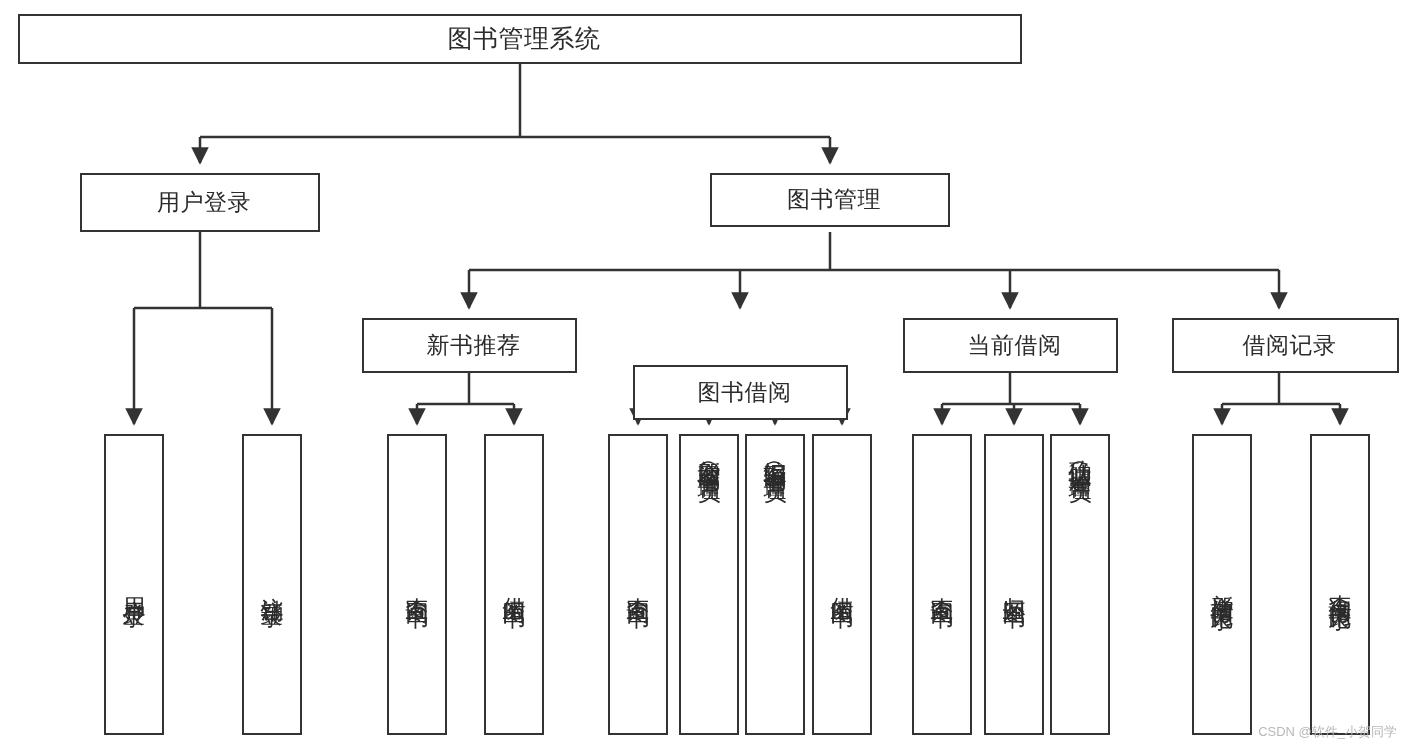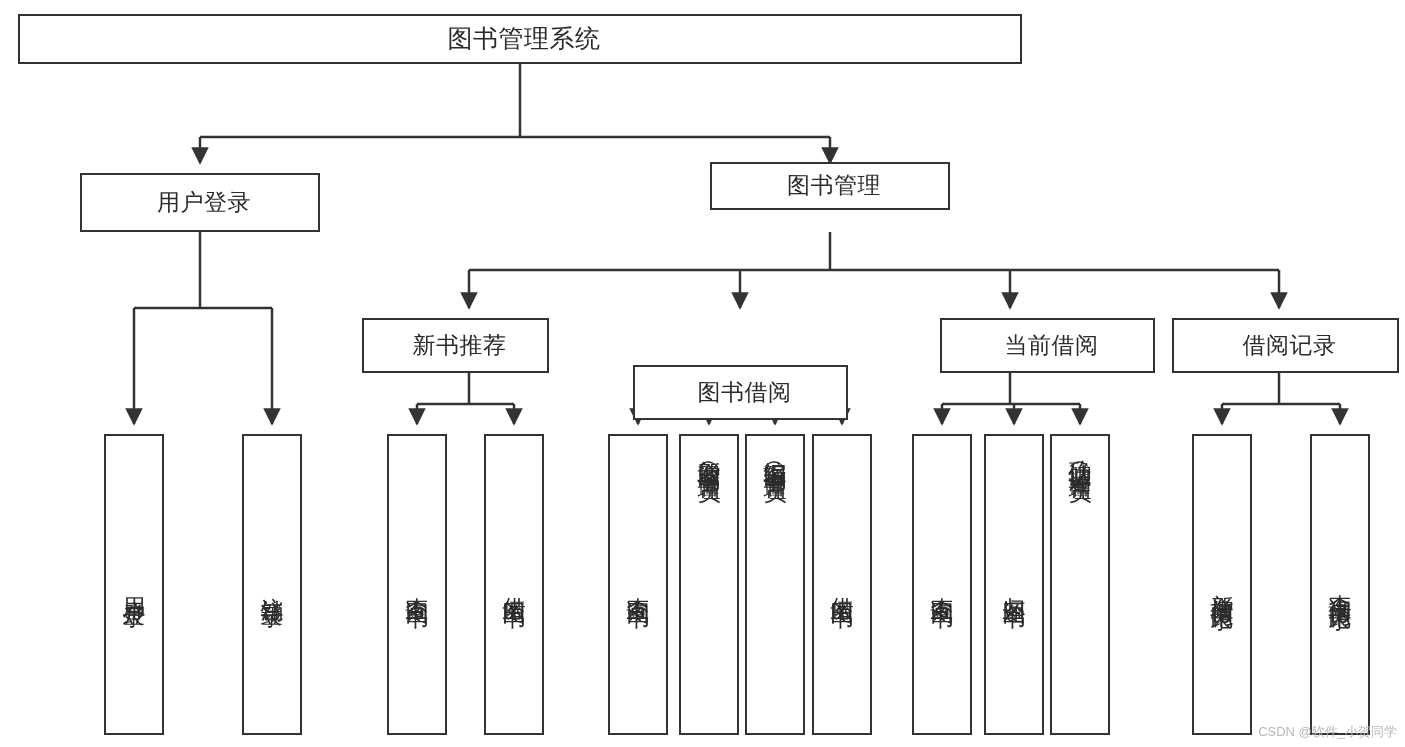--- a/index.html
+++ b/index.html
@@ -120,31 +120,31 @@
       <path d="M 1222 404 L 1340 404"></path>
       <path d="M 1222 404 L 1222 424" marker-end="url(#arrow)"></path>
       <path d="M 1340 404 L 1340 424" marker-end="url(#arrow)"></path>
     </g>
   </svg>
 
   <div class="node horiz title" style="left:18px; top:14px; width:1004px; height:50px;">图书管理系统</div>
 
   <div class="node horiz" style="left:80px; top:173px; width:240px; height:59px;">用户登录</div>
 
-  <div class="node horiz" style="left:710px; top:162px; width:240px; height:48px;">图书管理</div>
+  <div class="node horiz" style="left:710px; top:173px; width:240px; height:54px;">图书管理</div>
 
   <div class="node vert" style="left:104px; top:434px; width:60px; height:301px;">用户登录</div>
 
   <div class="node vert" style="left:242px; top:434px; width:60px; height:301px;">注销登录</div>
 
-  <div class="node horiz" style="left:362px; top:318px; width:187px; height:55px;">新书推荐</div>
+  <div class="node horiz" style="left:362px; top:318px; width:215px; height:55px;">新书推荐</div>
 
   <div class="node horiz" style="left:633px; top:318px; width:215px; height:55px;margin-top:47px;">图书借阅</div>
 
-  <div class="node horiz" style="left:940px; top:318px; width:215px; height:55px;">当前借阅</div>
+  <div class="node horiz" style="left:903px; top:318px; width:215px; height:55px;">当前借阅</div>
 
   <div class="node horiz" style="left:1172px; top:318px; width:227px; height:55px;">借阅记录</div>
 
   <div class="node vert" style="left:387px; top:434px; width:60px; height:301px;">查询图书</div>
 
   <div class="node vert" style="left:484px; top:434px; width:60px; height:301px;">借阅图书</div>
 
   <div class="node vert" style="left:608px; top:434px; width:60px; height:301px;">查询图书</div>
 
   <div class="node vert top-align" style="left:679px; top:434px; width:60px; height:301px;">新增图书（管理员）</div>

